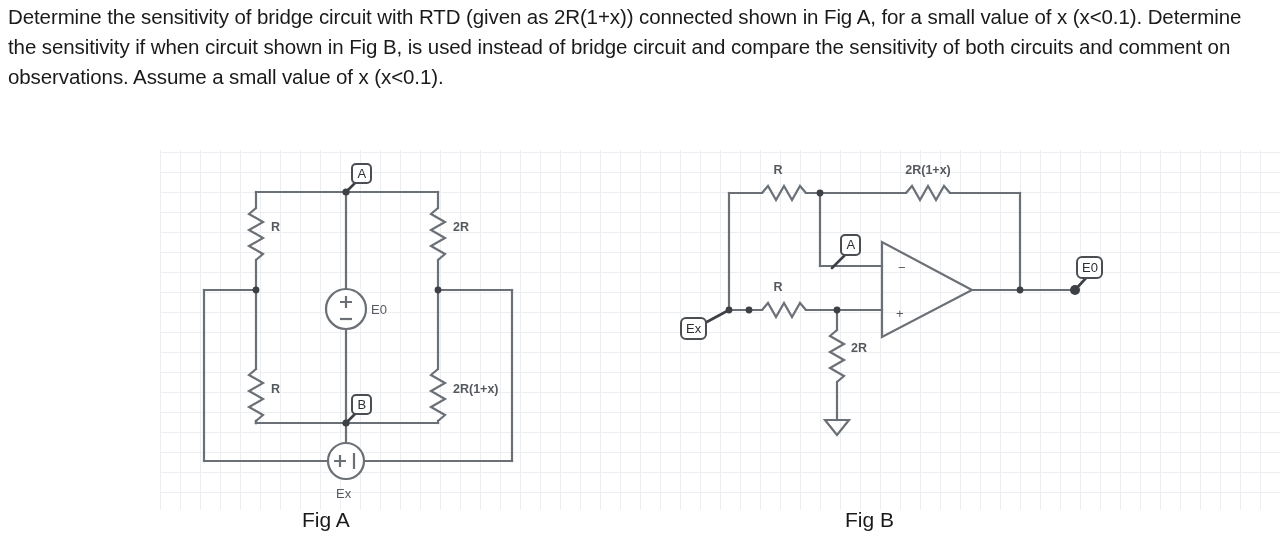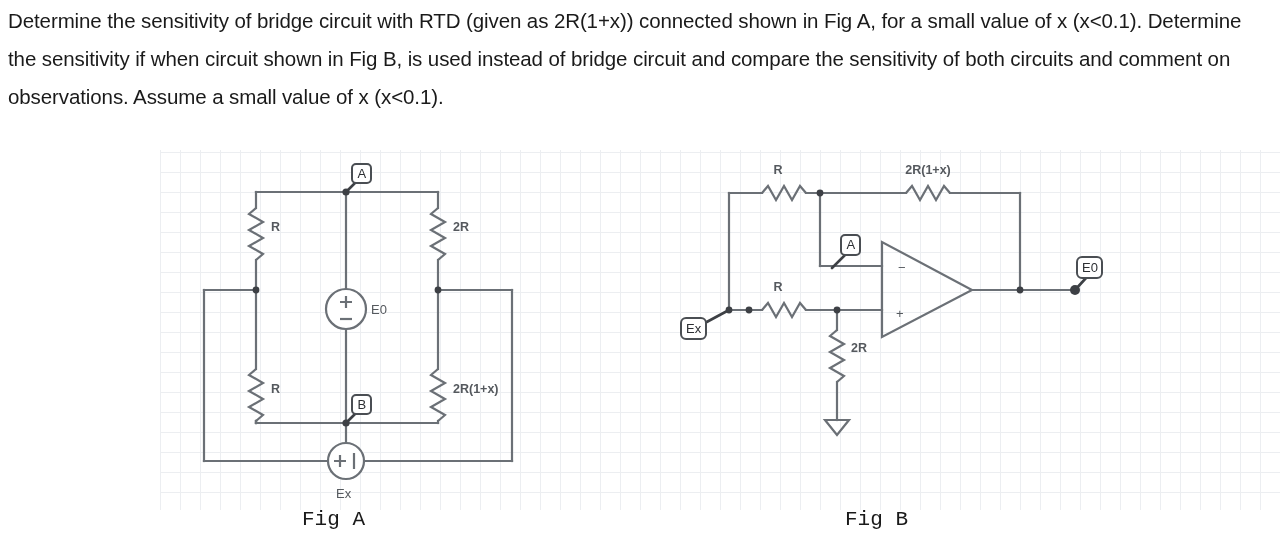--- a/index.html
+++ b/index.html
@@ -14,21 +14,21 @@
     color: #111111;
     overflow: hidden;
     position: relative;
   }
   #question-text {
     position: absolute;
     left: 8px;
     top: 2px;
     width: 1266px;
     font-size: 20.5px;
-    line-height: 38px;
+    line-height: 30px;
     color: #1a1a1a;
     letter-spacing: -0.1px;
   }
   #figures-area {
     position: absolute;
     left: 0;
     top: 150px;
     width: 1280px;
     height: 395px;
   }
@@ -48,21 +48,21 @@
     position: absolute;
     left: 0;
     top: 0;
     width: 1280px;
     height: 395px;
   }
   .fig-caption {
     position: absolute;
     font-size: 21px;
     color: #1a1a1a;
-    font-family: Liberation Mono, monospace;
+    font-family: Liberation Sans, sans-serif;
   }
   #fig-a-caption { left: 302px; top: 508px; }
   #fig-b-caption { left: 845px; top: 508px; }
 </style>
 </head>
 <body>
 
 <div id="question-text">Determine the sensitivity of bridge circuit with RTD (given as 2R(1+x)) connected shown in Fig A, for a small value of x (x&lt;0.1). Determine the sensitivity if when circuit shown in Fig B, is used instead of bridge circuit and compare the sensitivity of both circuits and comment on observations. Assume a small value of x (x&lt;0.1).</div>
 
 <div id="figures-area">

